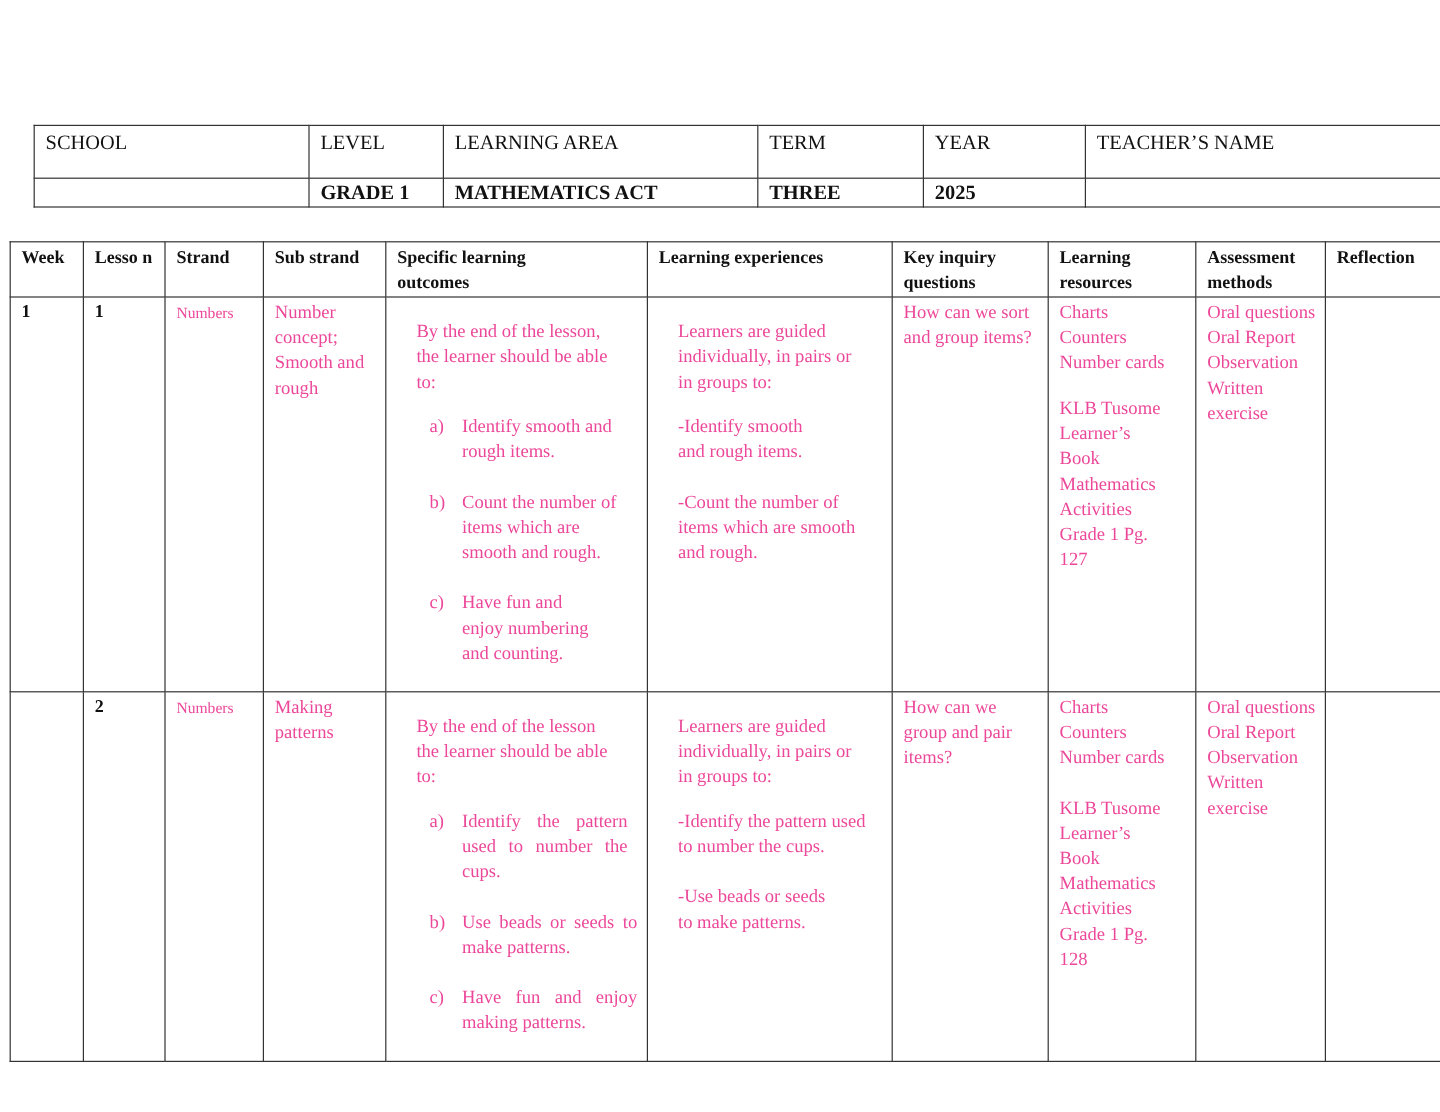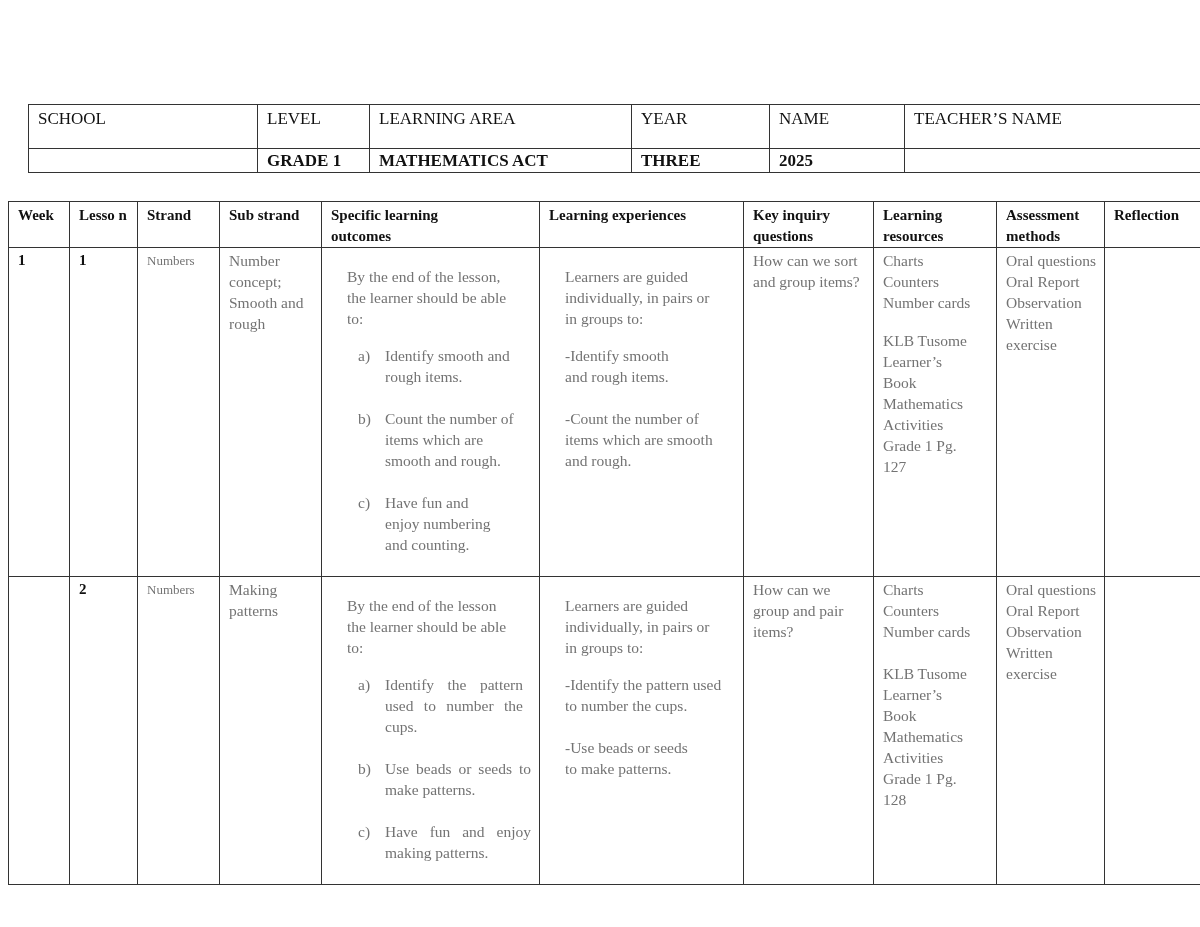--- a/index.html
+++ b/index.html
@@ -18,21 +18,21 @@
   #info tr.labels td { height: 39px; }
   #info tr.values td { height: 21px; font-weight: bold; padding-top: 2px; }
 
   
   #scheme { left: 8px; top: 201px; width: 1200px; }
   #scheme th {
     font-size: 15px; font-weight: bold; text-align: left;
     padding: 3px 4px 0 9px; line-height: 21px; height: 41px;
     font-family: "Liberation Serif", serif;
   }
-  #scheme td { font-size: 15.5px; line-height: 21px; padding: 2px 4px 0 9px; color: #737373; }
+  #scheme td { font-size: 15.5px; line-height: 21px; padding: 2px 4px 0 9px; color: #ec4899; }
   #scheme tr.r1 td { height: 303px; }
   #scheme tr.r2 td { height: 285px; }
   #scheme td.bold { font-weight: bold; font-size: 15px; color: #111; }
   #scheme td.small { font-size: 13px; }
   .para { margin: 16px; }
   .gap { margin-top: 14px; }
   ol.lo { list-style: none; margin: 14px 0 0 0; padding: 0 4px 0 27px; }
   ol.lo li { display: flex; margin-bottom: 21px; }
   ol.lo li .mk { width: 27px; flex: none; }
   ol.lo li .tx { flex: 1; }
@@ -49,22 +49,22 @@
       <col style="width:262px">
     <col style="width:138px">
       <col style="width:135px">
       <col style="width:300px">
   </colgroup>
   <tbody>
       <tr class="labels">
     <td>SCHOOL</td>
     <td>LEVEL</td>
     <td>LEARNING AREA</td>
+    <td>TERM</td>
     <td>YEAR</td>
-    <td>NAME</td>
     <td>TEACHER’S NAME</td>
   </tr>
   <tr class="values">
     <td></td>
     <td>GRADE 1</td>
     <td>MATHEMATICS ACT</td>
     <td>THREE</td>
     <td>2025</td>
     <td></td>
   </tr>

